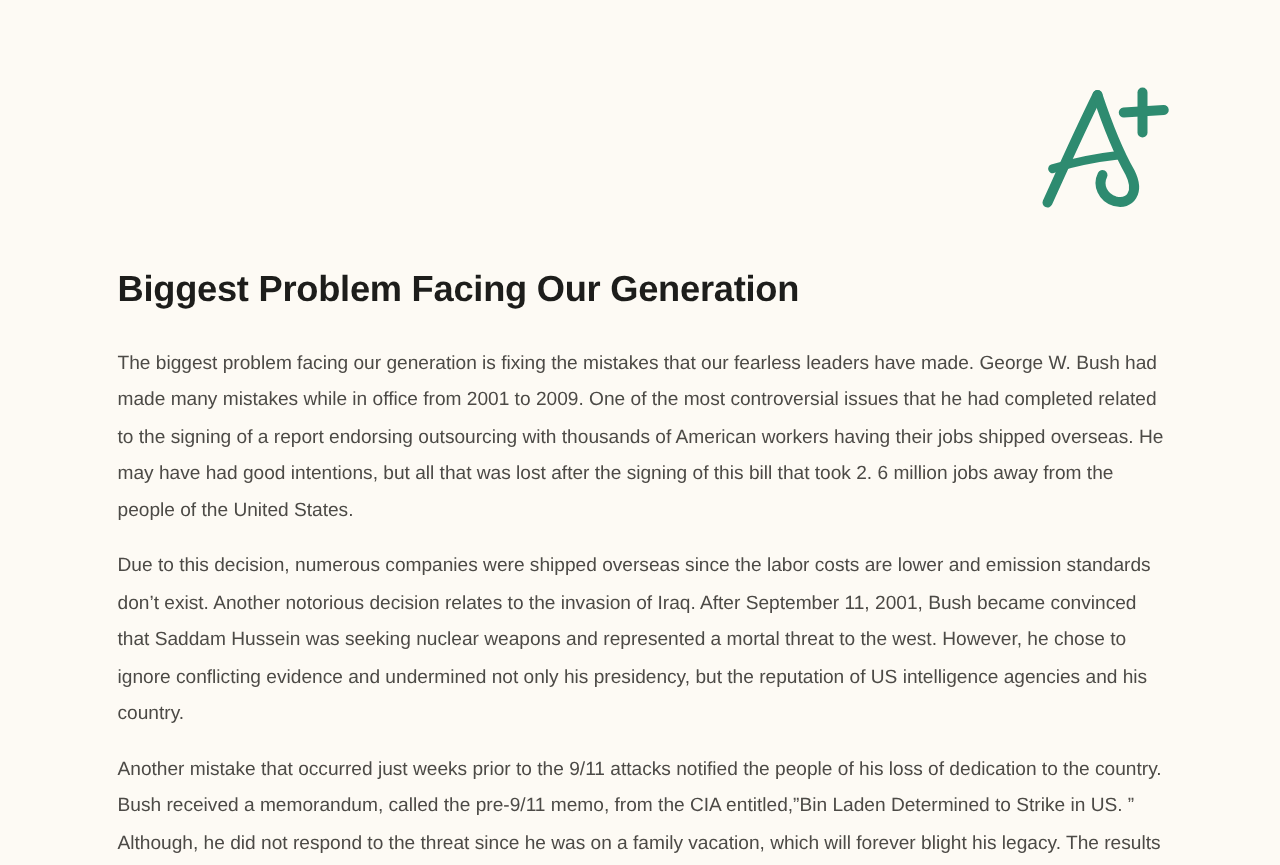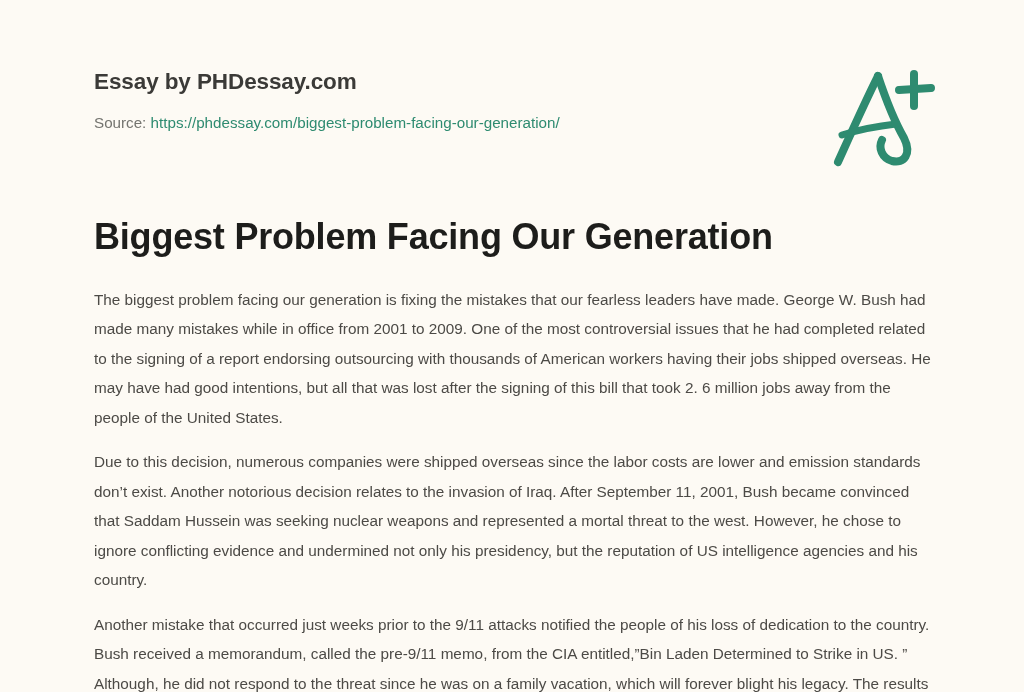--- a/index.html
+++ b/index.html
@@ -72,21 +72,21 @@
 
   
   .article {
     position: absolute;
     left: 94px;
     top: 214px;
     width: 838px;
   }
 
   .article-title {
-    font-size: 36px;
+    font-size: 29px;
     font-weight: bold;
     color: #1d1d1b;
     letter-spacing: -0.2px;
     line-height: 1.3;
     margin: 0 0 24px 0;
   }
 
   .article-body {
     font-size: 15.3px;
     line-height: 1.93;
@@ -98,28 +98,20 @@
   }
   .article-body p:last-child {
     margin-bottom: 0;
   }
 </style>
 </head>
 <body>
 
 <div class="page">
 
-  <div class="header">
-    <div class="brand-line">Essay by PHDessay.com</div>
-
-    <div class="source-line">
-      <span class="source-label">Source:</span>
-      <span class="source-url">https://phdessay.com/biggest-problem-facing-our-generation/</span>
-    </div>
-  </div>
 
   <div class="logo">
     <svg viewBox="0 0 120 108" xmlns="http://www.w3.org/2000/svg">
       <g fill="none" stroke="#2e8b70" stroke-linecap="round" stroke-linejoin="round">
 
         <path d="M12 100 C 22 78, 38 42, 52 14" stroke-width="8"></path>
 
         <path d="M52 14 C 60 38, 70 62, 78 76 C 86 92, 78 102, 66 99 C 56 96, 52 86, 56 78" stroke-width="8"></path>
 
         <path d="M16 73 C 32 68, 52 64, 70 62" stroke-width="7"></path>

